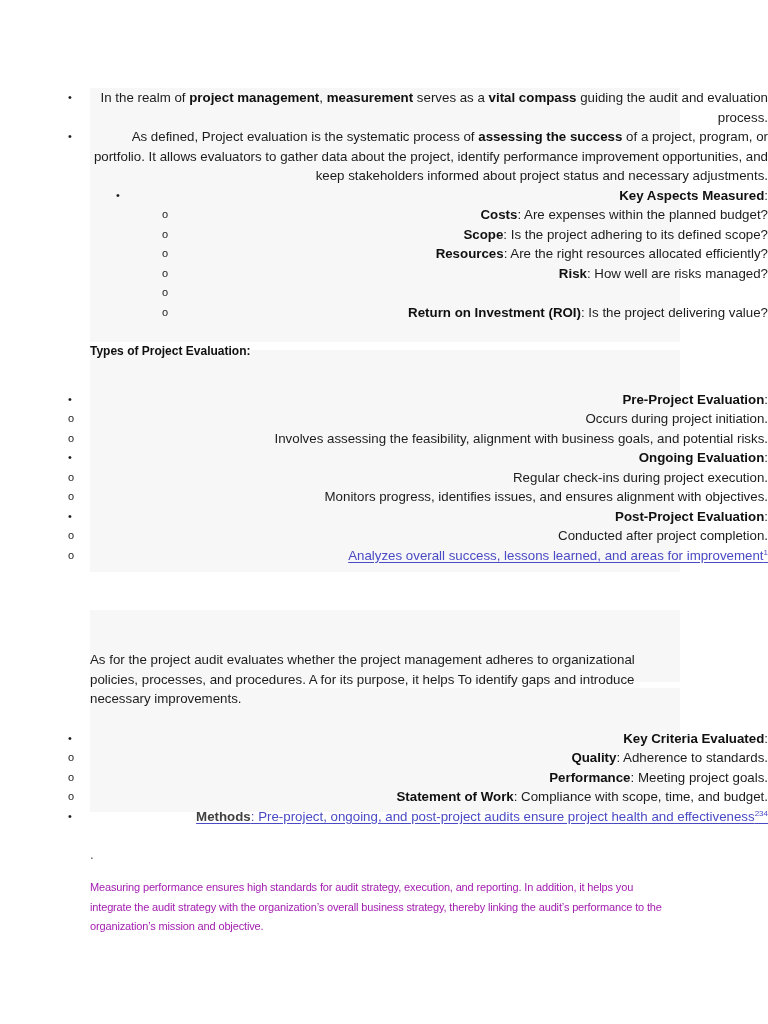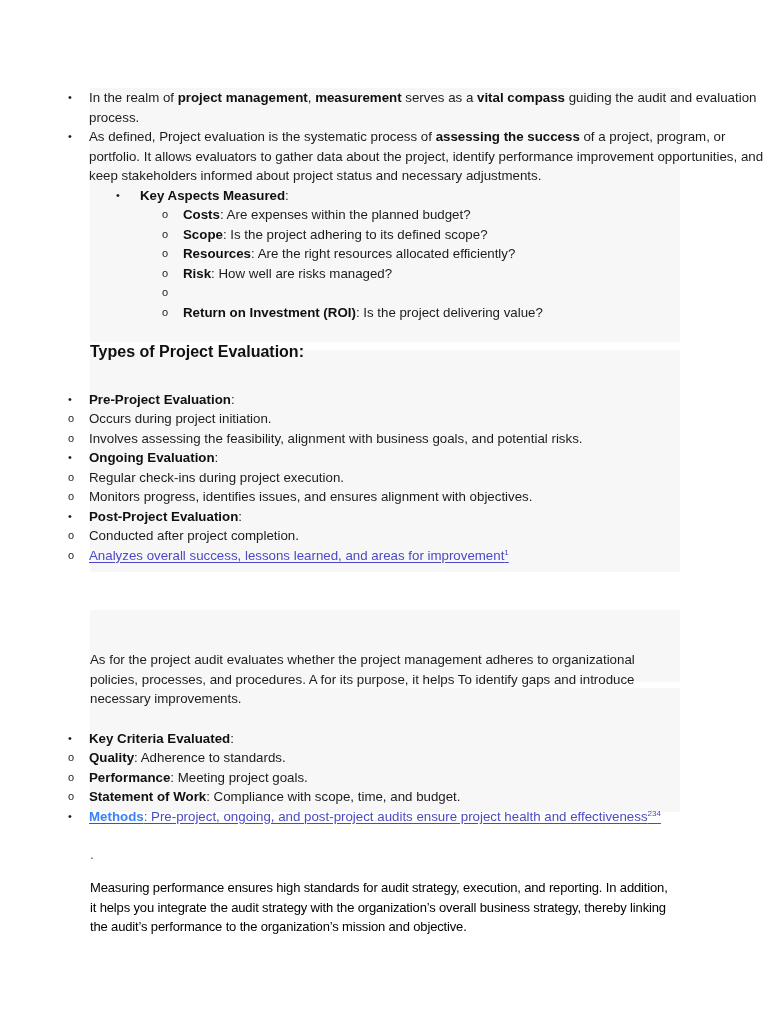--- a/index.html
+++ b/index.html
@@ -44,67 +44,67 @@
   }
   .bullet {
     flex: 0 0 auto;
     text-align: left;
     color: #1c1c1c;
     line-height: 19.5px;
     user-select: none;
   }
   .bullet.disc   { font-size: 11px; }
   .bullet.circle { font-size: 11px; }
-  .txt { flex: 1 1 auto; }
+  .txt { flex: 1 1 auto; text-align: right; }
 
   
   .lvl1 { padding-left: 68px; }
   .lvl1 .bullet { width: 21px; }
 
   .lvl2 { padding-left: 116px; }
   .lvl2 .bullet { width: 24px; }
 
   .lvl3 { padding-left: 162px; }
   .lvl3 .bullet { width: 21px; }
 
   .para {
     font-size: 13.3px;
     line-height: 19.5px;
     padding-left: 90px;
     padding-right: 92px;
     color: #1c1c1c;
     margin-top: 33px;
   }
   .para-heading {
-    font-size: 16px;
+    font-size: 12px;
     line-height: 19.5px;
     padding-left: 90px;
     font-weight: bold;
     color: #111111;
   }
 
   
   .para-alt {
-    font-size: 13px;
+    font-size: 11px;
     line-height: 19.5px;
     padding-left: 90px;
     padding-right: 100px;
-    color: #000000;
+    color: #a21caf;
     font-family: "Liberation Sans", sans-serif;
     letter-spacing: -0.15px;
   }
 
   b, .b { font-weight: bold; color: #101010; }
 
   a.doclink, .doclink {
     color: #4a4ac4;
     text-decoration: underline;
     text-underline-offset: 1.5px;
   }
-  .doclink b, .doclink .b { color: #3b82f6; }
+  .doclink b, .doclink .b { color: #404040; }
   sup {
     font-size: 8px;
     vertical-align: super;
     line-height: 0;
   }
   .spacer-16 { height: 16px; }
   .spacer-20 { height: 20px; }
   .spacer-28 { height: 28px; }
   .spacer-40 { height: 40px; }
 

